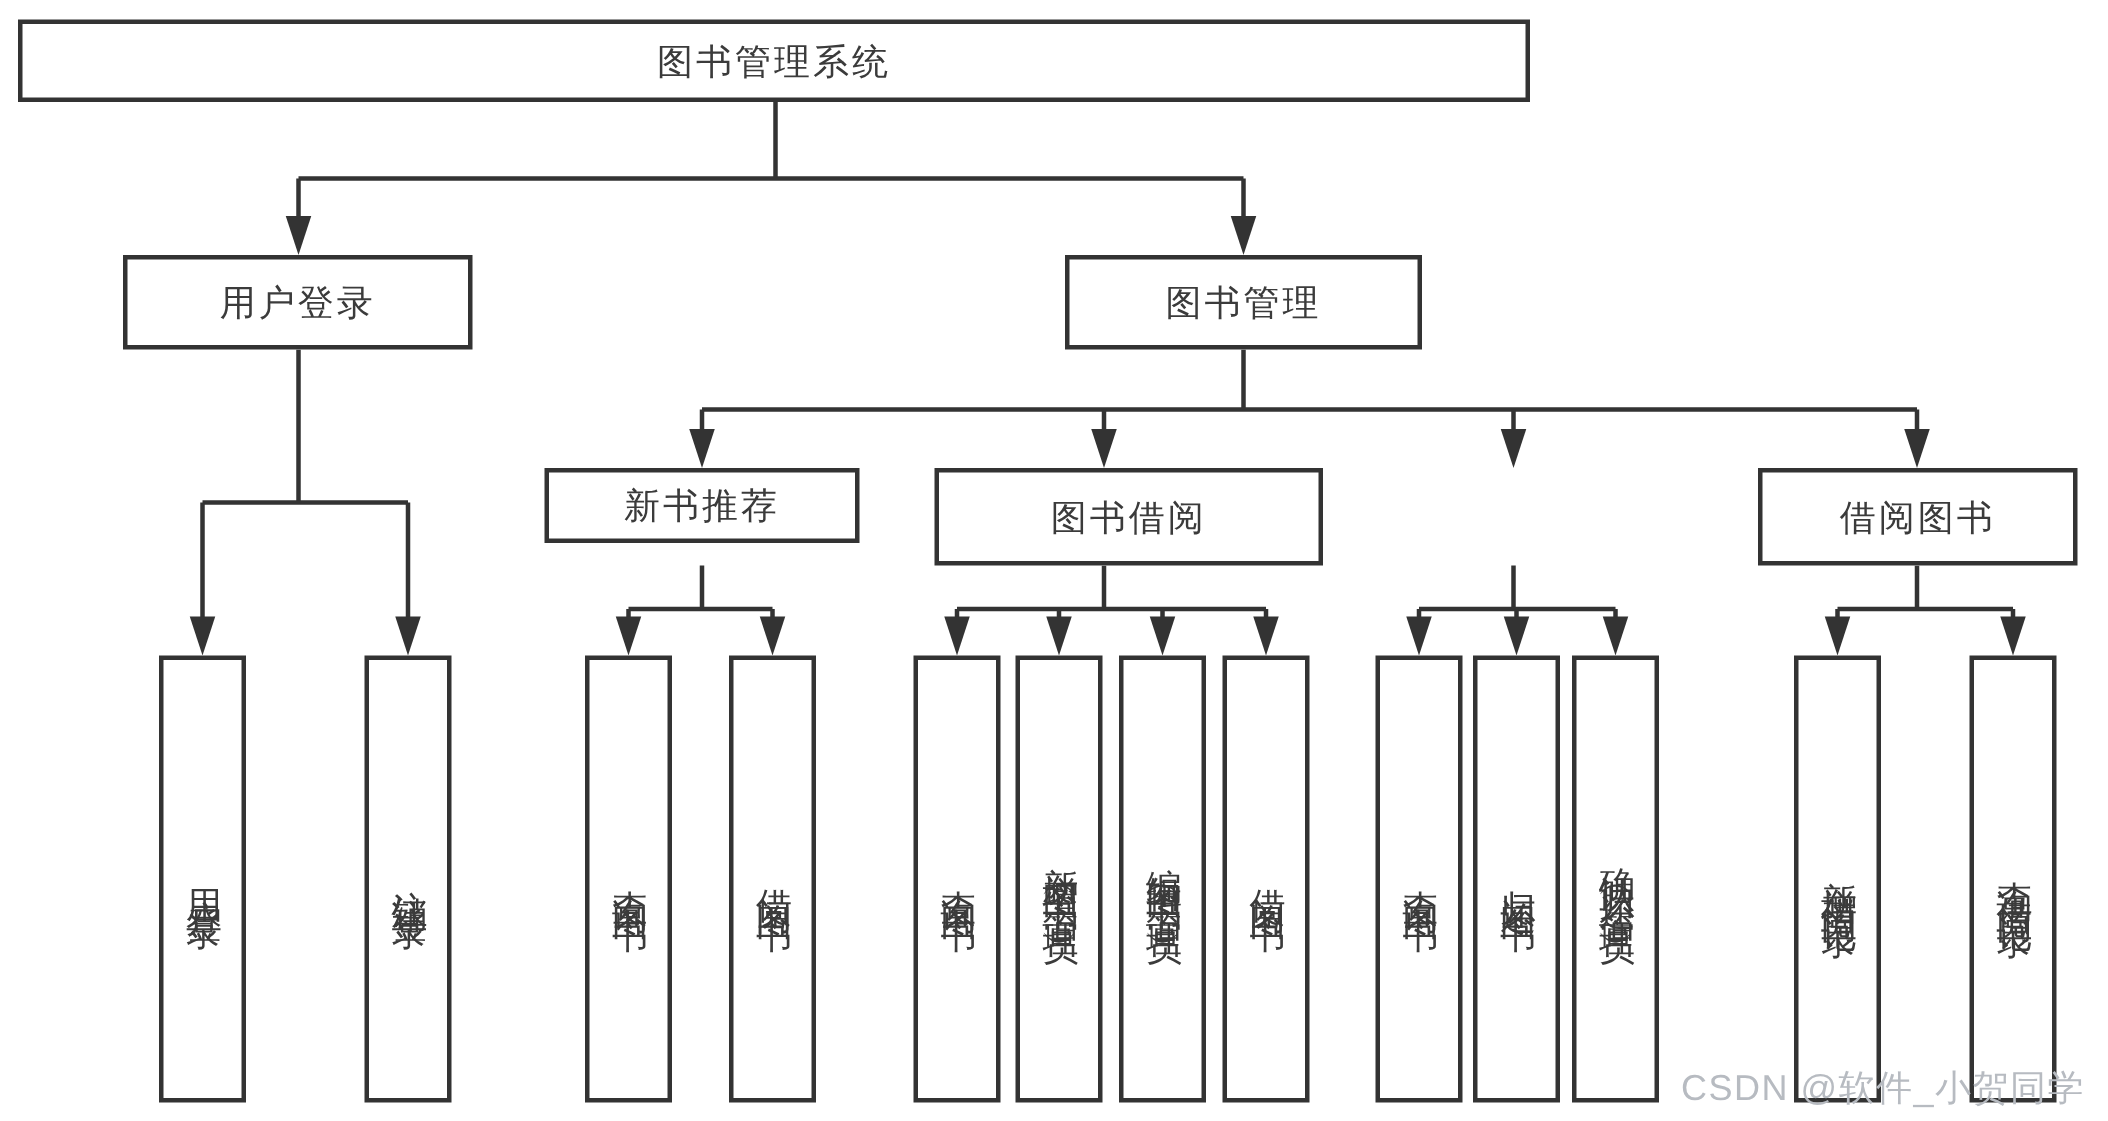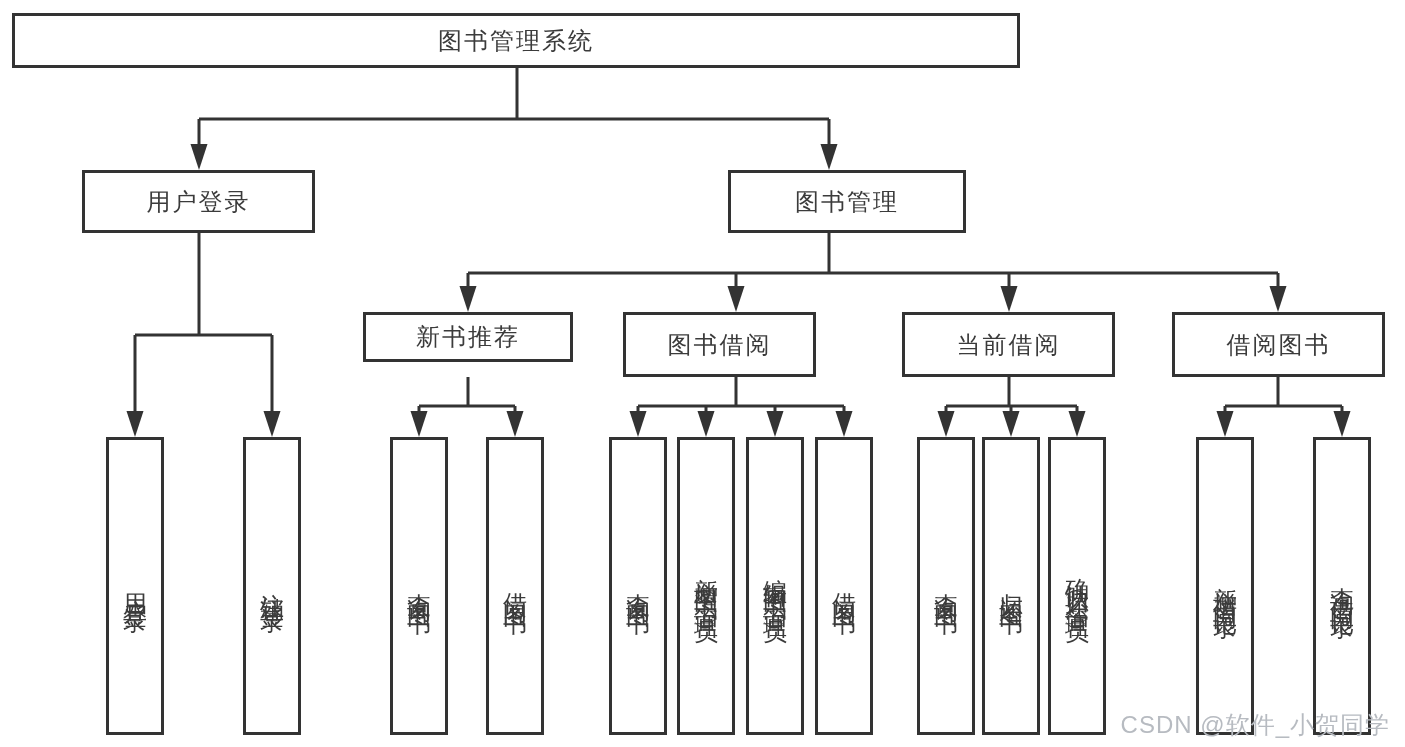--- a/index.html
+++ b/index.html
@@ -94,25 +94,24 @@
     <polygon points="937.5,411 954.5,411 946,437"></polygon>
     <polygon points="1002.5,411 1019.5,411 1011,437"></polygon>
     <polygon points="1068.5,411 1085.5,411 1077,437"></polygon>
     <polygon points="1216.5,411 1233.5,411 1225,437"></polygon>
     <polygon points="1333.5,411 1350.5,411 1342,437"></polygon>
   </svg>
 
   <div class="node hbox" style="left:12px;top:13px;width:1008px;height:55px">图书管理系统</div>
 
   <div class="node hbox" style="left:82px;top:170px;width:233px;height:63px">用户登录</div>
-  <div class="node hbox" style="left:728px;top:170px;width:238px;height:63px">图书管理</div>
+  <div class="node hbox" style="left:710px;top:170px;width:238px;height:63px">图书管理</div>
 
   <div class="node hbox" style="left:363px;top:312px;width:210px;height:50px">新书推荐</div>
-  <div class="node hbox" style="left:623px;top:312px;width:193px;height:65px">图书借阅</div>
-  <div class="node hbox" style="left:902px;top:312px;width:213px;height:65px">当前借阅</div>
+  <div class="node hbox" style="left:623px;top:312px;width:259px;height:65px">图书借阅</div>
   <div class="node hbox" style="left:1172px;top:312px;width:213px;height:65px">借阅图书</div>
 
   <div class="node vbox" style="left:106px">用户登录</div>
   <div class="node vbox" style="left:243px">注销登录</div>
 
   <div class="node vbox" style="left:390px">查询图书</div>
   <div class="node vbox" style="left:486px">借阅图书</div>
 
   <div class="node vbox" style="left:609px">查询图书</div>
   <div class="node vbox" style="left:677px">新增图书（管理员）</div>

